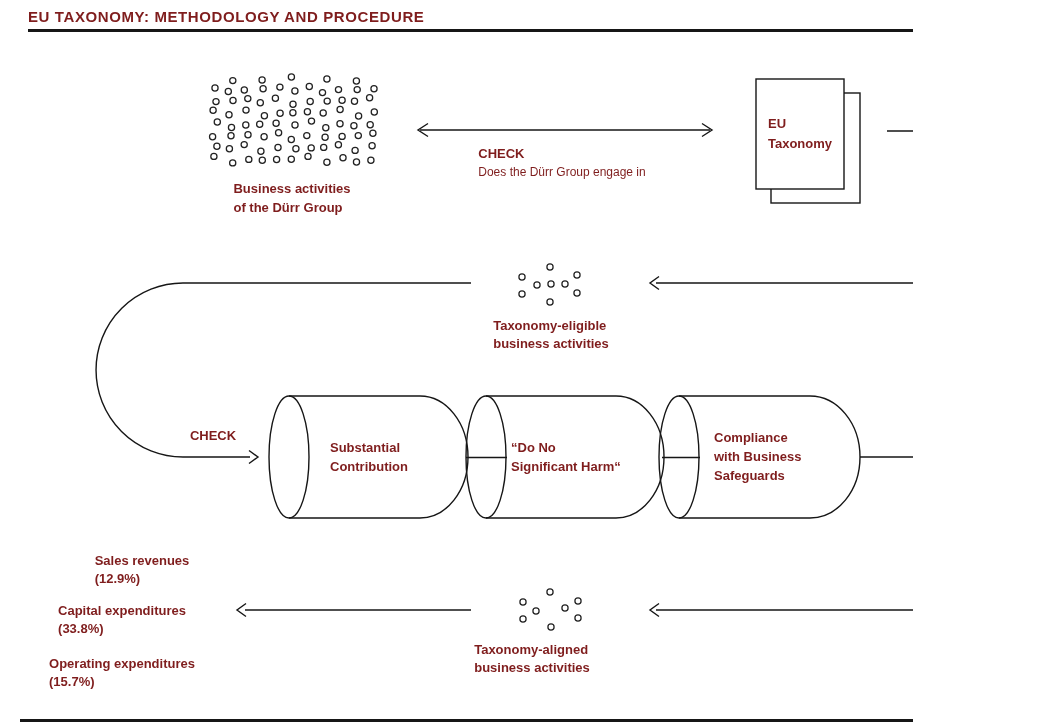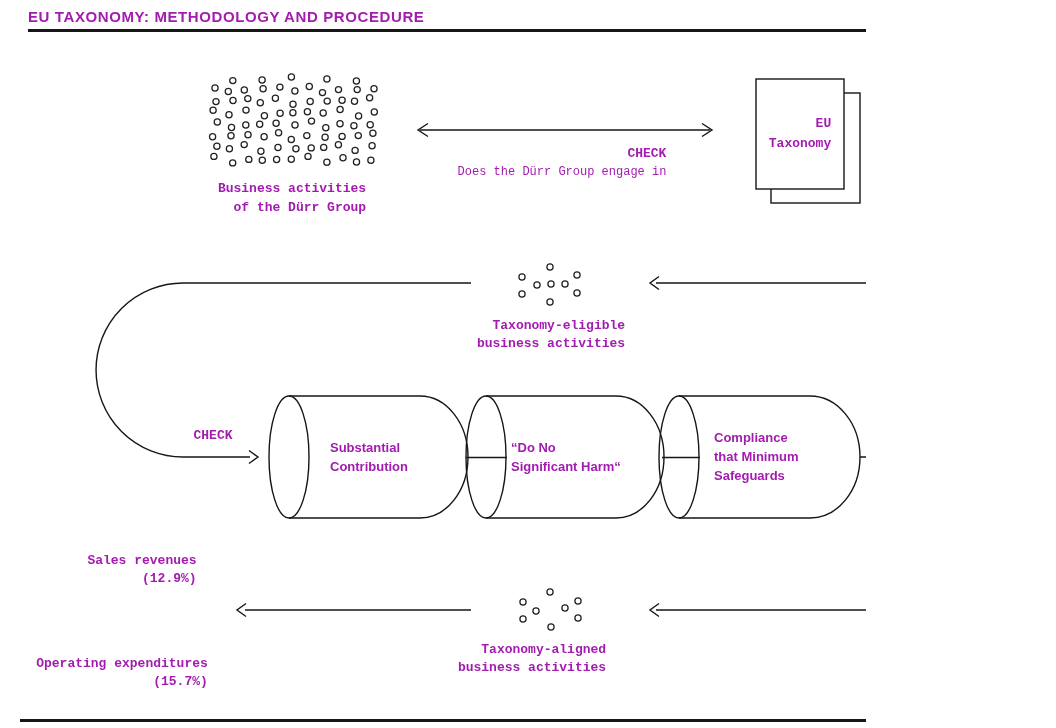--- a/index.html
+++ b/index.html
@@ -1,22 +1,22 @@
 <!DOCTYPE html>
 <html><head>
 <meta charset="utf-8">
 <style>
   html,body{margin:0;padding:0;background:#fff;}
   #stage{
     position:relative;width:866px;height:728px;background:#fff;overflow:hidden;
-    font-family:"Liberation Sans","DejaVu Sans",sans-serif;color:#a21caf;
+    font-family:"Liberation Sans","DejaVu Sans",sans-serif;color:#7f1d1d;padding-left:47px;
   }
   #linework{position:absolute;left:0;top:0;width:1056px;height:728px;}
   .txt{position:absolute;white-space:nowrap;}
-  .center{transform:translateX(-50%);text-align:right;font-family:Liberation Mono, monospace;}
+  .center{transform:translateX(-50%);text-align:left;}
   .title{left:28px;top:8px;font-size:15px;font-weight:700;letter-spacing:.6px;}
   .rule{position:absolute;background:#161616;height:2.5px;}
   .rule-top{left:28px;top:29px;width:1009px;}
   .rule-bottom{left:20px;top:719px;width:1020px;}
   .lbl{font-size:13px;font-weight:700;line-height:18px;}
   .lh19{line-height:19px;}
   .q{font-size:12px;font-weight:400;line-height:18px;}
   .cyl-lbl{font-size:13px;font-weight:700;line-height:19px;text-align:left;}
   svg .ln{fill:none;stroke:#161616;stroke-width:1.4;}
   svg .shape{fill:#ffffff;stroke:#161616;stroke-width:1.4;}
@@ -210,28 +210,32 @@
   <div class="txt cyl-lbl" style="left:330px;top:438px;">
     <div>Substantial</div>
     <div>Contribution</div>
   </div>
   <div class="txt cyl-lbl" style="left:511px;top:438px;">
     <div>“Do No</div>
     <div>Significant Harm“</div>
   </div>
   <div class="txt cyl-lbl" style="left:714px;top:428px;">
     <div>Compliance</div>
-    <div>that Minimum</div>
+    <div>with Business</div>
     <div>Safeguards</div>
   </div>
 
   <div class="txt center lbl" style="left:122px;top:552px;margin-left:20px;">
     <div>Sales revenues</div>
     <div>(12.9%)</div>
   </div>
+  <div class="txt center lbl" style="left:122px;top:602px;">
+    <div>Capital expenditures</div>
+    <div>(33.8%)</div>
+  </div>
   <div class="txt center lbl" style="left:122px;top:655px;">
     <div>Operating expenditures</div>
     <div>(15.7%)</div>
   </div>
 
   <div class="txt center lbl" style="left:532px;top:641px;">
     <div>Taxonomy-aligned</div>
     <div>business activities</div>
   </div>
 

